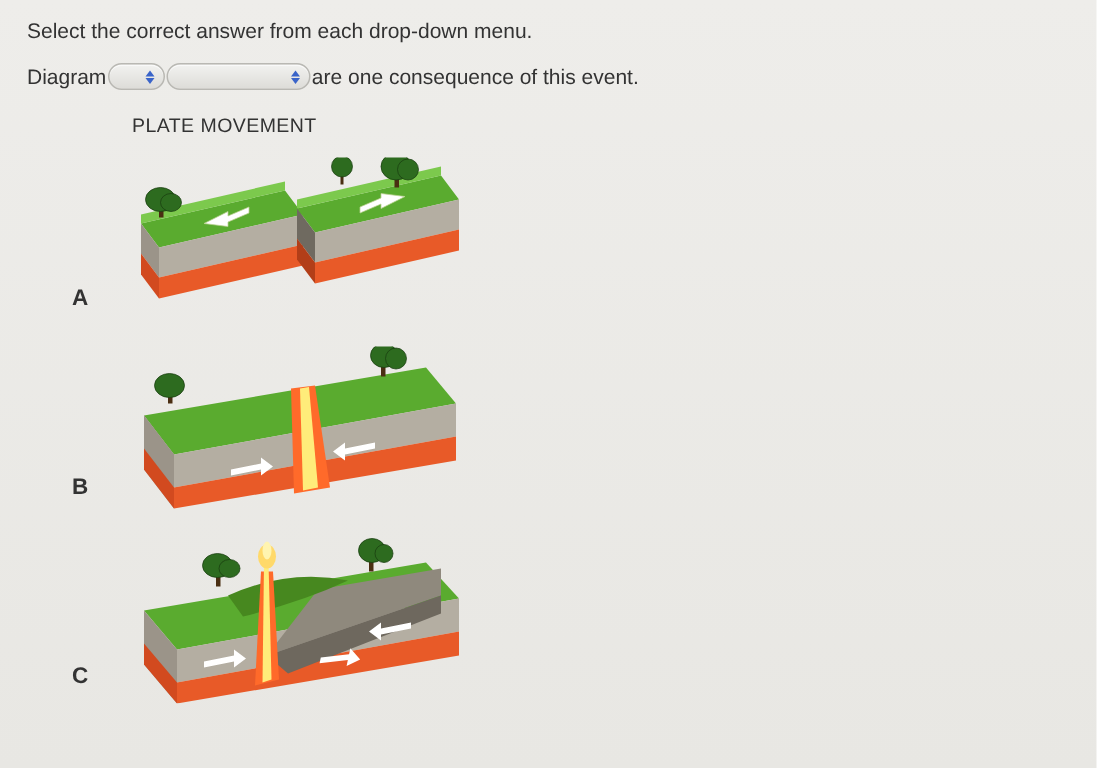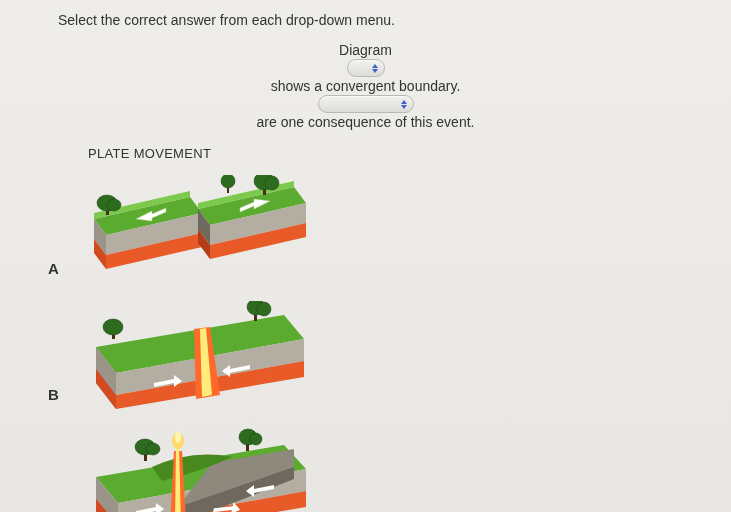--- a/index.html
+++ b/index.html
@@ -9,29 +9,27 @@
       background: linear-gradient(180deg, #eeedea 0%, #e8e7e3 100%);
       font-family: Arial, sans-serif;
       font-size: 14px;
       color: #333;
       padding: 12px 18px;
       position: relative;
     }
     .instruction {
       font-size: 14px;
       margin-bottom: 14px;
-      margin-left: 40px;
     }
     .sentence-row {
       display: flex;
       align-items: center;
       gap: 1px;
       margin-bottom: 16px;
       font-size: 14px;
-      flex-direction: column;
     }
     .dropdown {
       display: inline-flex;
       align-items: center;
       justify-content: flex-end;
       background: linear-gradient(180deg, #f2f2f0 0%, #dddcd8 100%);
       border: 1px solid #b9b8b3;
       border-radius: 10px;
       height: 18px;
       padding: 0 4px 0 8px;
@@ -113,21 +111,20 @@
 <div class="instruction">Select the correct answer from each drop-down menu.</div>
 
 <div class="sentence-row">
   <span>Diagram</span>
   <span class="dropdown small">
     <span class="dd-arrows">
       <span class="tri-up"></span>
         <span class="tri-down"></span>
     </span>
   </span>
-  <span>shows a convergent boundary.</span>
   <span class="dropdown large">
     <span class="dd-arrows">
       <span class="tri-up"></span>
         <span class="tri-down"></span>
     </span>
   </span>
   <span>are one consequence of this event.</span>
 </div>
 
 <div class="diagram-title">PLATE MOVEMENT</div>

